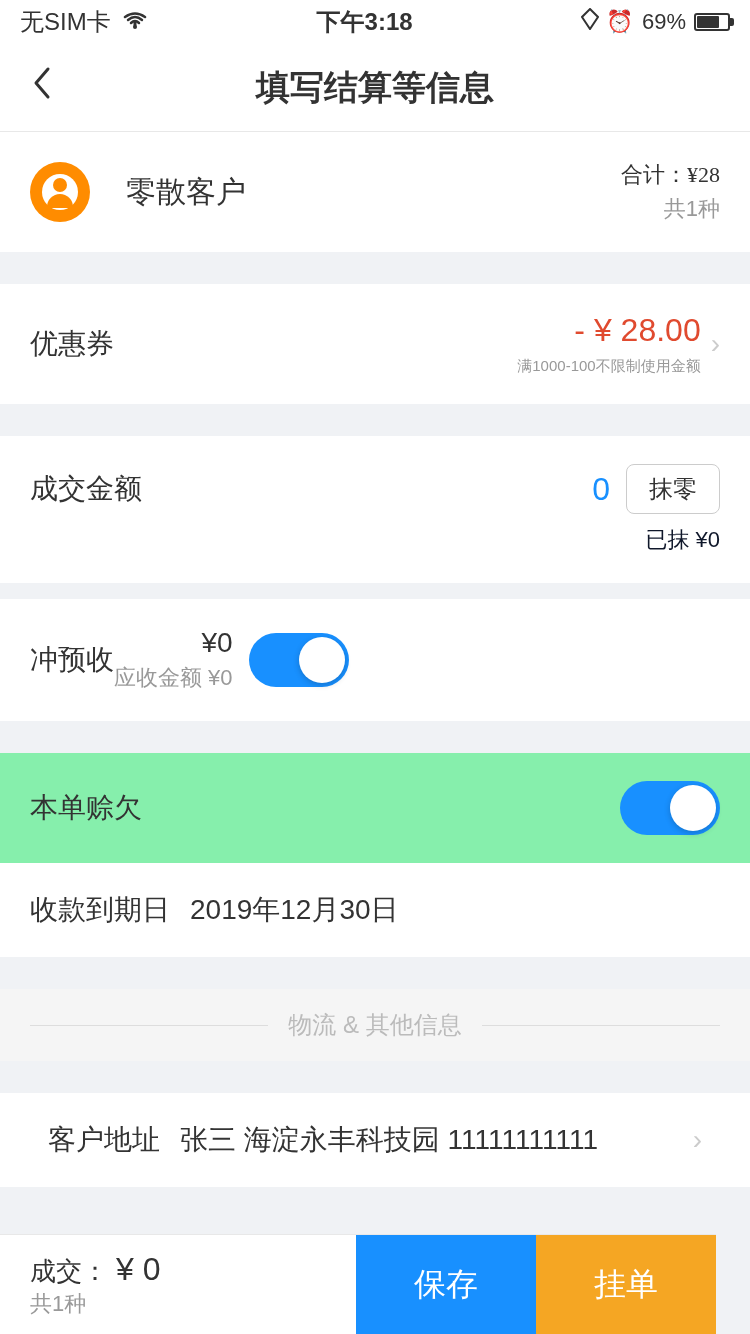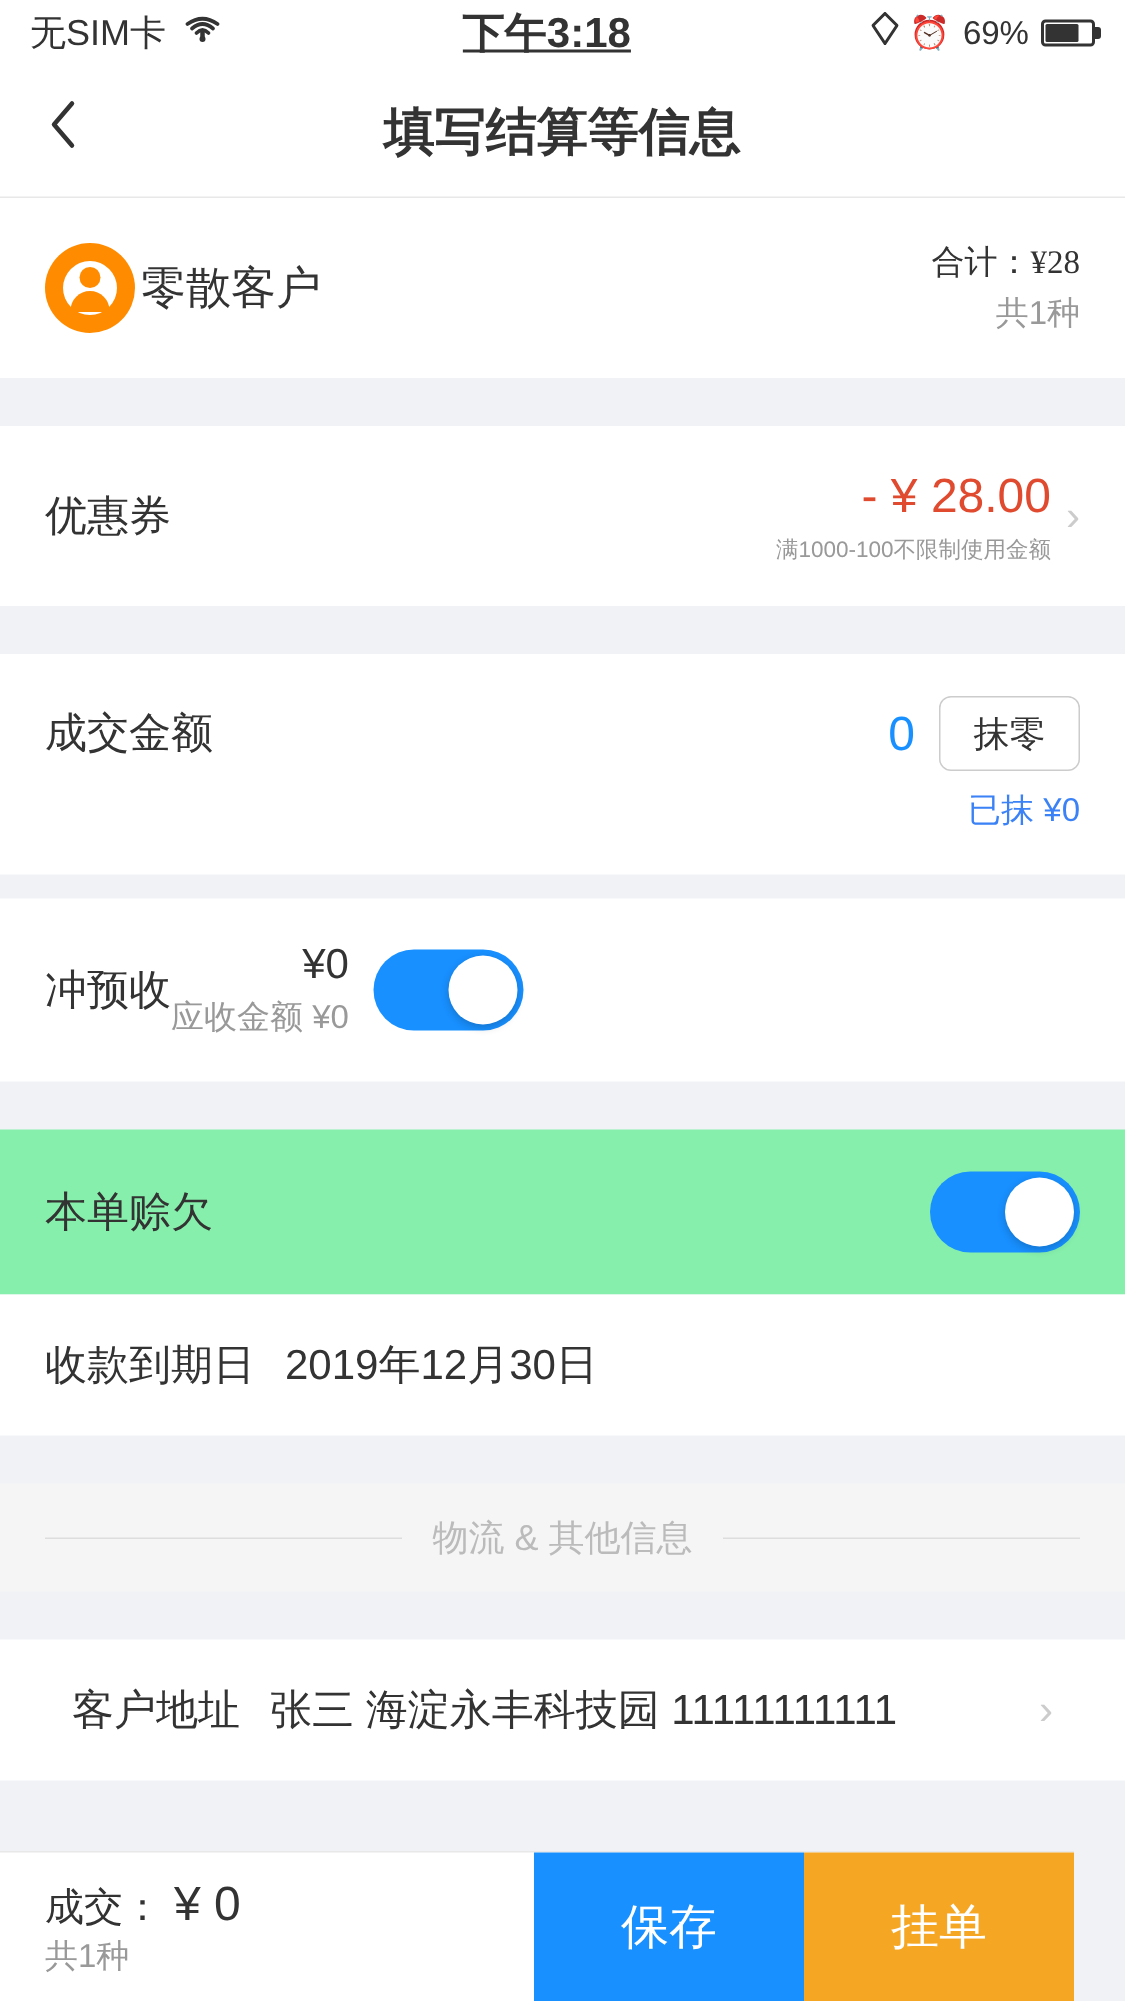--- a/index.html
+++ b/index.html
@@ -27,22 +27,21 @@
       font-size: 24px;
       font-weight: 500;
     }
     .status-bar-left {
       display: flex;
       align-items: center;
       gap: 10px;
     }
     .status-bar-center {
       font-weight: 600;
-      font-size: 28px;
-      text-decoration: underline;
+      font-size: 24px;
     }
     .status-bar-right {
       display: flex;
       align-items: center;
       gap: 8px;
       font-size: 22px;
     }
     .battery-icon {
       width: 36px;
       height: 18px;
@@ -105,21 +104,21 @@
       background: #fff;
       padding: 28px 30px;
       display: flex;
       align-items: center;
       justify-content: space-between;
       margin-bottom: 16px;
     }
     .customer-left {
       display: flex;
       align-items: center;
-      gap: 4px;
+      gap: 36px;
     }
     .customer-avatar {
       width: 60px;
       height: 60px;
       background: #ff8c00;
       border-radius: 50%;
       display: flex;
       align-items: center;
       justify-content: center;
     }
@@ -236,21 +235,21 @@
       border: 1px solid #ccc;
       border-radius: 8px;
       padding: 8px 22px;
       font-size: 24px;
       color: #333;
       background: #fff;
       cursor: pointer;
     }
     .already-rounded {
       font-size: 22px;
-      color: #3b82f6;
+      color: #0f172a;
       text-align: right;
       margin-top: 40px;
     }
 
     
     .pre-receipt-section {
       background: #fff;
       padding: 28px 30px;
       display: flex;
       align-items: center;

